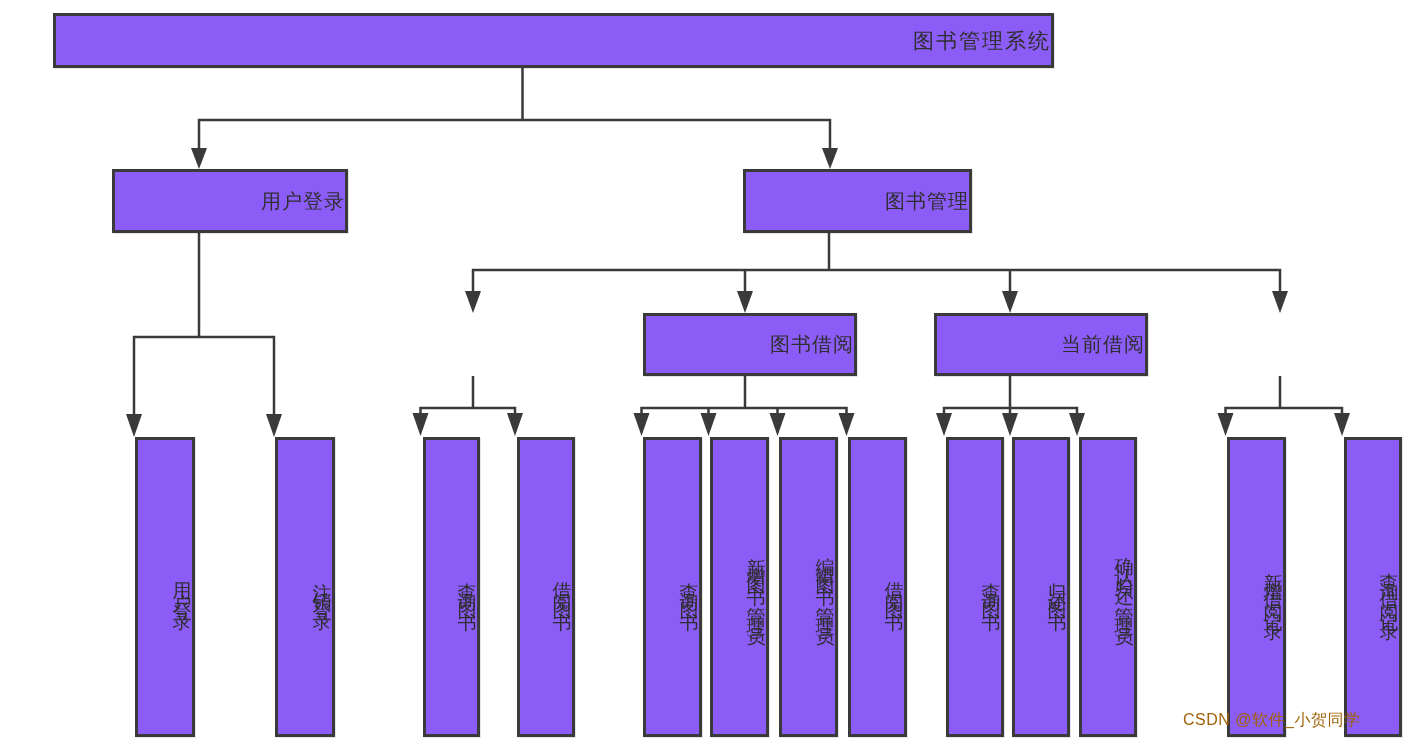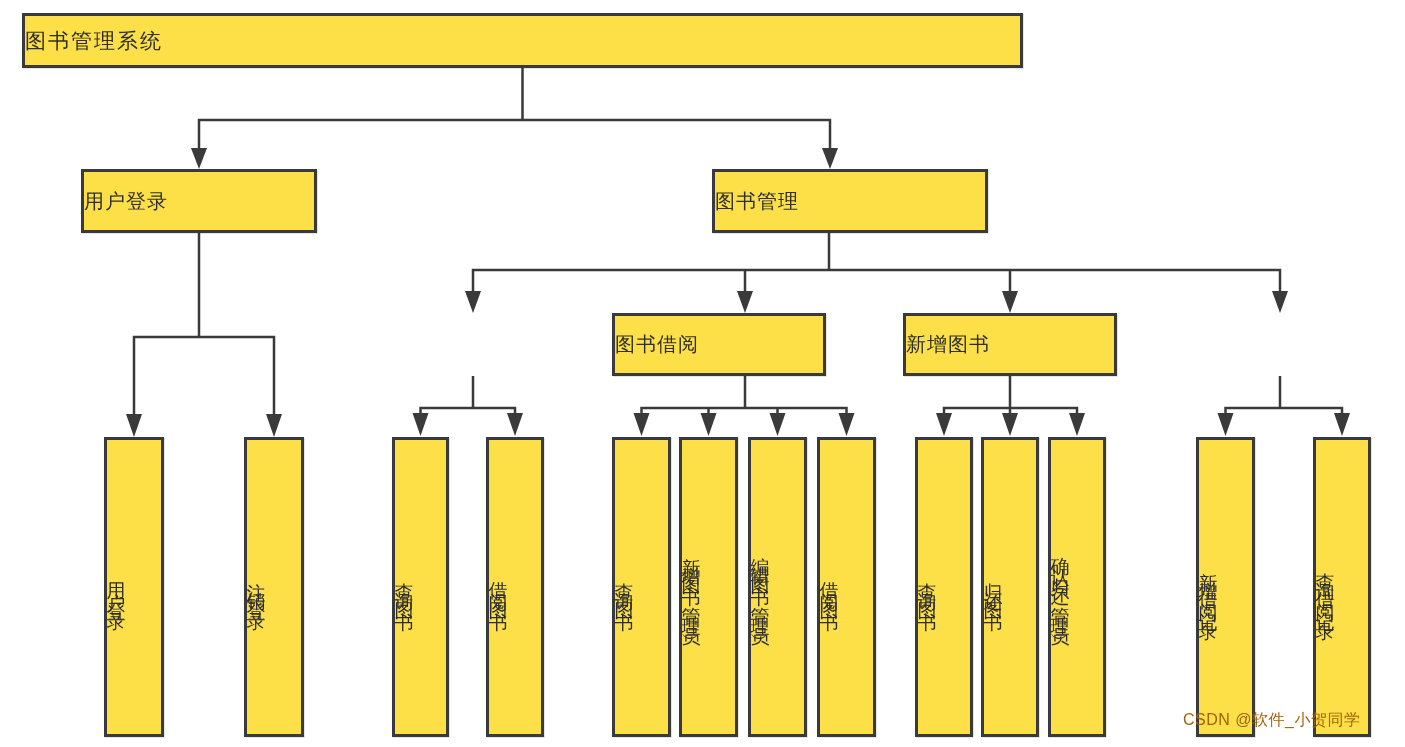--- a/index.html
+++ b/index.html
@@ -17,28 +17,29 @@
   }
   #connectors {
     position: absolute;
     left: 0; top: 0;
     width: 1405px; height: 747px;
     z-index: 1;
   }
   .node {
     position: absolute;
     box-sizing: border-box;
-    background: #fde047;
+    background: #8b5cf6;
     border: 3px solid #3a3a3a;
     display: flex;
     align-items: center;
-    justify-content: flex-start;
+    justify-content: flex-end;
     color: #2e2e2e;
     z-index: 2;
     box-shadow: 1px 1px 0 rgba(0,0,0,0.10);
+    margin-left: 31px;
   }
   .node-h { font-size: 20px; letter-spacing: 1px; }
   .node-root { font-size: 21px; letter-spacing: 2px; }
   .node-leaf .vlabel {
     writing-mode: vertical-rl;
     text-orientation: mixed;
     font-size: 19px;
     letter-spacing: 10px;
     line-height: 1;
     color: #2e2e2e;
@@ -50,21 +51,21 @@
     top: 710px;
     font-size: 16px;
     color: #a16207;
     z-index: 5;
     white-space: nowrap;
     letter-spacing: 0.5px;
   }
   
   #box-root          { left: 22px;   top: 13px;  width: 1001px; height: 55px; }
   #box-user-login    { left: 81px;   top: 169px; width: 236px;  height: 64px; }
-  #box-book-mgmt     { left: 712px;  top: 169px; width: 276px;  height: 64px; }
+  #box-book-mgmt     { left: 712px;  top: 169px; width: 229px;  height: 64px; }
   #box-new-books     { left: 366px;  top: 313px; width: 214px;  height: 63px; }
   #box-book-borrow   { left: 612px;  top: 313px; width: 214px;  height: 63px; }
   #box-current       { left: 903px;  top: 313px; width: 214px;  height: 63px; }
   #box-records       { left: 1173px; top: 313px; width: 214px;  height: 63px; }
   .node-leaf { top: 437px; height: 300px; }
   #leaf-u1 { left: 104px;  width: 60px; }
   #leaf-u2 { left: 244px;  width: 60px; }
   #leaf-n1 { left: 392px;  width: 57px; }
   #leaf-n2 { left: 486px;  width: 58px; }
   #leaf-b1 { left: 612px;  width: 59px; }
@@ -123,21 +124,21 @@
     <span>用户登录</span>
   </div>
   <div class="node node-h" id="box-book-mgmt">
     <span>图书管理</span>
   </div>
 
   <div class="node node-h" id="box-book-borrow">
     <span>图书借阅</span>
   </div>
   <div class="node node-h" id="box-current">
-    <span>新增图书</span>
+    <span>当前借阅</span>
   </div>
 
   <div class="node node-leaf" id="leaf-u1">
     <span class="vlabel">用户登录</span>
   </div>
   <div class="node node-leaf" id="leaf-u2">
     <span class="vlabel">注销登录</span>
   </div>
 
   <div class="node node-leaf" id="leaf-n1">

